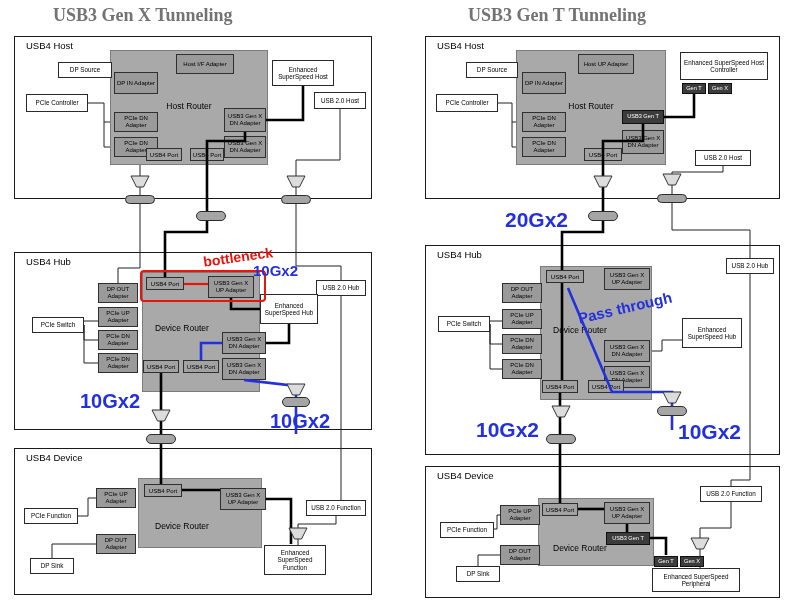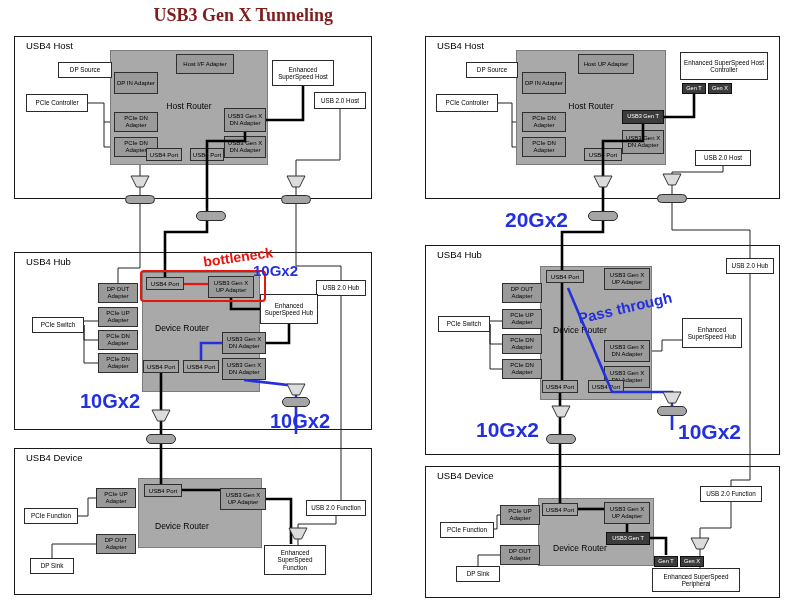--- a/index.html
+++ b/index.html
@@ -1,20 +1,20 @@
 <!DOCTYPE html>
 <html><head>
 <meta charset="utf-8">
 <style>
   html,body{margin:0;padding:0;background:#fff}
   #canvas{position:relative;width:785px;height:605px;background:#fff;
     font-family:"Liberation Sans",sans-serif;overflow:hidden}
   .b{position:absolute;box-sizing:border-box}
   .title{font-family:"Liberation Serif",serif;font-weight:700;font-size:18px;
-    color:#7f1d1d;text-align:right;z-index:8}
+    color:#737373;text-align:left;z-index:8}
   .sec{background:#fff;border:1.3px solid #1a1a1a;z-index:1}
   .sec>span{position:absolute;left:11px;top:3px;font-size:9.5px;color:#000;white-space:nowrap}
   .router{background:#a9a9a9;border:1px solid #7c7c7c;z-index:3}
   .router>span{position:absolute;font-size:8.5px;color:#000;white-space:nowrap}
   .ad{background:#9a9a9a;border:1px solid #2f2f2f;z-index:4;display:flex;align-items:center;
     justify-content:center;text-align:center;font-size:6px;line-height:1.1;padding:1px;color:#000}
   .wb{background:#fff;border:1px solid #2a2a2a;z-index:4;display:flex;align-items:center;
     justify-content:center;text-align:center;font-size:6.3px;line-height:1.12;padding:1px;color:#000}
   .chip{background:#3c3c3c;border:1px solid #111;color:#fff;z-index:4;display:flex;
     align-items:center;justify-content:center;text-align:center;font-size:5.6px;line-height:1}
@@ -24,20 +24,21 @@
   .annot{font-weight:700;color:#2330dd;z-index:8;white-space:nowrap}
   .svg-under{z-index:2;pointer-events:none}
   .svg-over{z-index:5;pointer-events:none}
 </style>
 </head>
 <body>
 
 <div id="canvas">
 
   <div class="b title" style="left:53px;top:5px;width:280px">USB3 Gen X Tunneling</div>
+  <div class="b title" style="left:468px;top:5px;width:280px">USB3 Gen T Tunneling</div>
 
   <div class="b sec" style="left:14px;top:36px;width:358px;height:163px">
       <span>USB4 Host</span>
     </div>
   <div class="b sec" style="left:14px;top:252px;width:358px;height:178px">
       <span>USB4 Hub</span>
     </div>
   <div class="b sec" style="left:14px;top:448px;width:358px;height:147px">
       <span>USB4 Device</span>
     </div>

